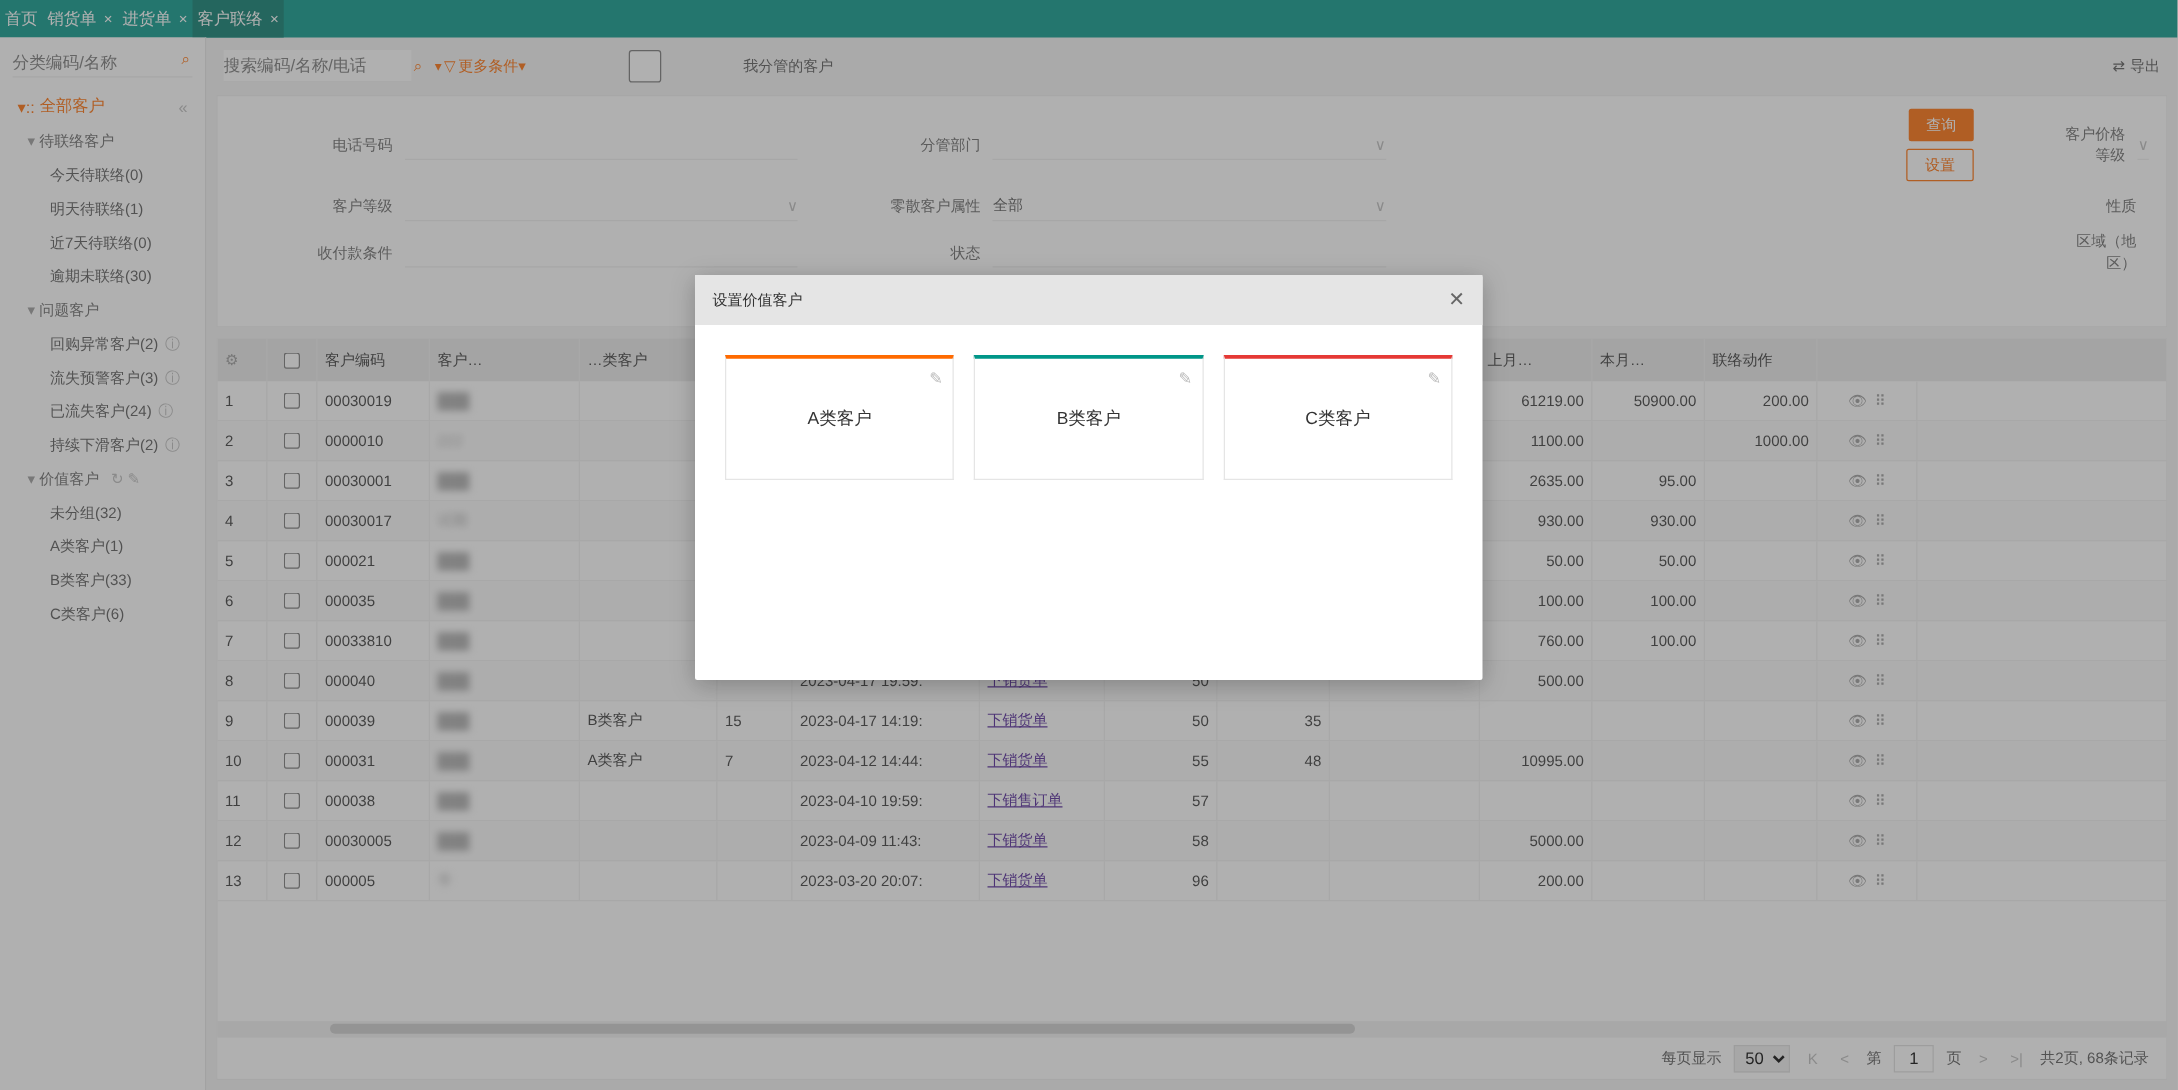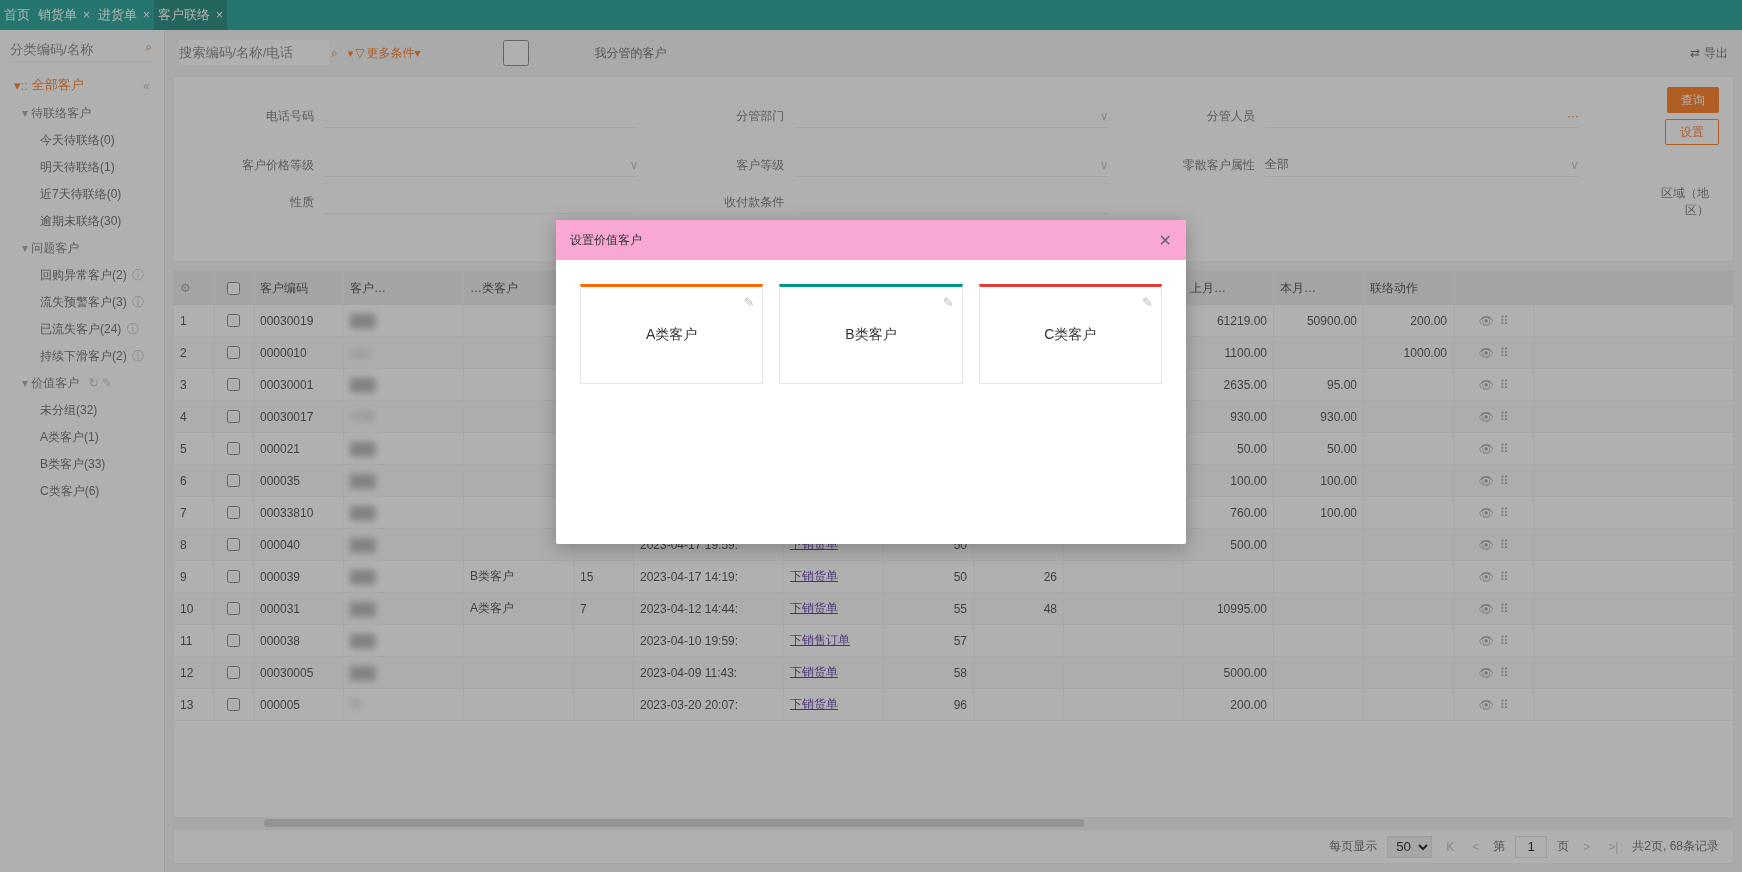--- a/index.html
+++ b/index.html
@@ -68,21 +68,21 @@
 .hscroll .thumb { position: absolute; left: 90px; top: 2px; height: 8px; width: 820px; background: #ccc; border-radius: 4px; }
 
 .pager { height: 34px; display: flex; align-items: center; justify-content: flex-end; gap: 10px; padding: 0 14px; color: #555; background: #fff; border-top: 1px solid #eee; }
 .pager select, .pager input { height: 22px; border: 1px solid #ddd; padding: 0 4px; }
 .pager input { width: 32px; text-align: center; }
 .pager .navbtn { color: #bbb; cursor: pointer; padding: 0 4px; }
 
 
 .overlay { position: fixed; inset: 0; background: rgba(80,80,80,0.45); display: flex; align-items: flex-start; justify-content: center; padding-top: 220px; }
 .modal { width: 630px; background: #fff; border-radius: 2px; box-shadow: 0 4px 20px rgba(0,0,0,0.25); }
-.modal-head { height: 40px; background: #f9a8d4; display: flex; align-items: center; padding: 0 14px; justify-content: space-between; }
+.modal-head { height: 40px; background: #e5e5e5; display: flex; align-items: center; padding: 0 14px; justify-content: space-between; }
 .modal-body { padding: 24px 24px 160px; display: flex; gap: 16px; }
 .card { flex: 1; border: 1px solid #e5e5e5; border-top: 3px solid; height: 100px; display: flex; align-items: center; justify-content: center; position: relative; font-size: 14px; }
 .card .edit { position: absolute; top: 8px; right: 8px; color: #bbb; font-size: 13px; }
 .card.a { border-top-color: #ff6a00; }
 .card.b { border-top-color: #009688; }
 .card.c { border-top-color: #e53935; }
 .modal-close { cursor: pointer; color: #666; font-size: 16px; }
 
 .blur { filter: blur(3px); color: #aaa; }
 </style>
@@ -150,27 +150,20 @@
             <label>电话号码</label>
             <div class="input"></div>
           </div>
         <div class="field">
             <label>分管部门</label>
             <div class="input">
               <span></span>
               <span class="caret">∨</span>
             </div>
           </div>
-        <div class="field">
-            <label>分管人员</label>
-            <div class="input">
-              <span></span>
-              <span class="caret" style="color:#ff6a00">···</span>
-            </div>
-          </div>
         <div class="btn-col">
           <span class="btn primary">查询</span>
           <span class="btn outline">设置</span>
         </div>
 
         <div class="field">
             <label>客户价格等级</label>
             <div class="input">
               <span></span>
               <span class="caret">∨</span>
@@ -191,20 +184,24 @@
             </div>
           </div>
         <div></div>
 
         <div class="field">
             <label>性质</label>
             <div class="input"></div>
           </div>
         <div class="field">
             <label>收付款条件</label>
+            <div class="input"></div>
+          </div>
+        <div class="field">
+            <label>状态</label>
             <div class="input"></div>
           </div>
         <div></div>
 
         <div class="field">
             <label>区域（地区）</label>
             <div class="input"></div>
           </div>
         <div></div>
         <div class="field">
@@ -459,21 +456,21 @@
             <div>
               <span class="blur">███</span>
             </div>
             <div>B类客户</div>
             <div>15</div>
             <div>2023-04-17 14:19:</div>
             <div>
               <span class="link">下销货单</span>
             </div>
             <div class="num">50</div>
-            <div class="num">26</div>
+            <div class="num">35</div>
             <div>
               <span class="blur"></span>
             </div>
             <div class="num"></div>
             <div class="num"></div>
             <div class="num"></div>
             <div class="action-col">
               <span>👁</span> 
               <span>⠿</span>
             </div>

